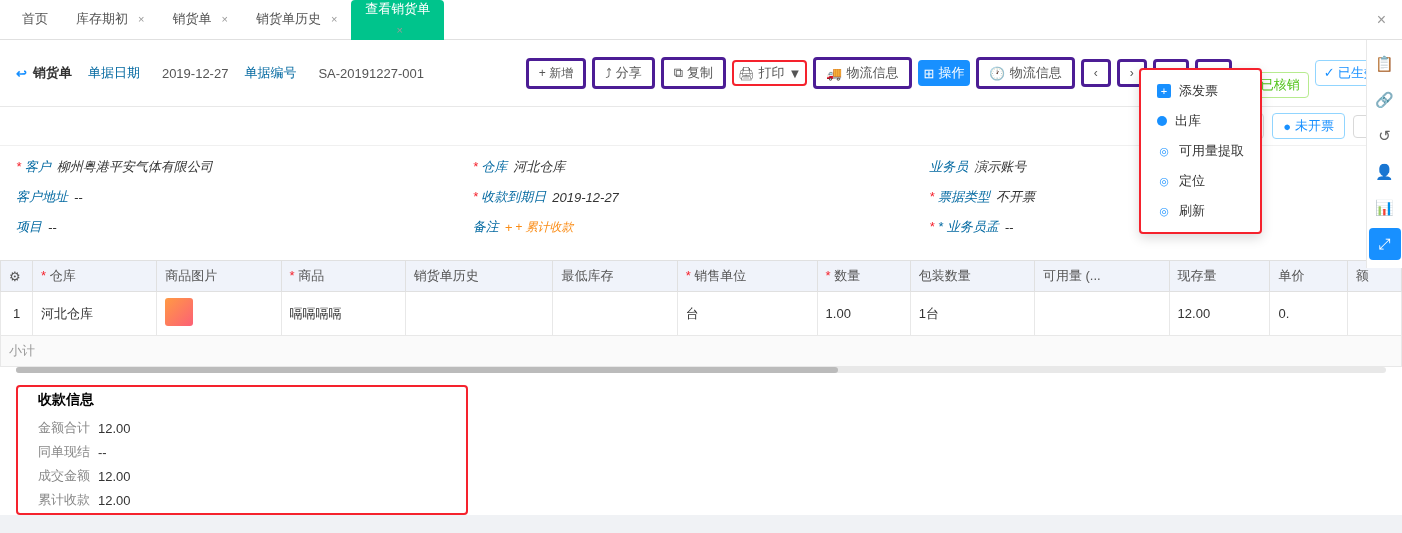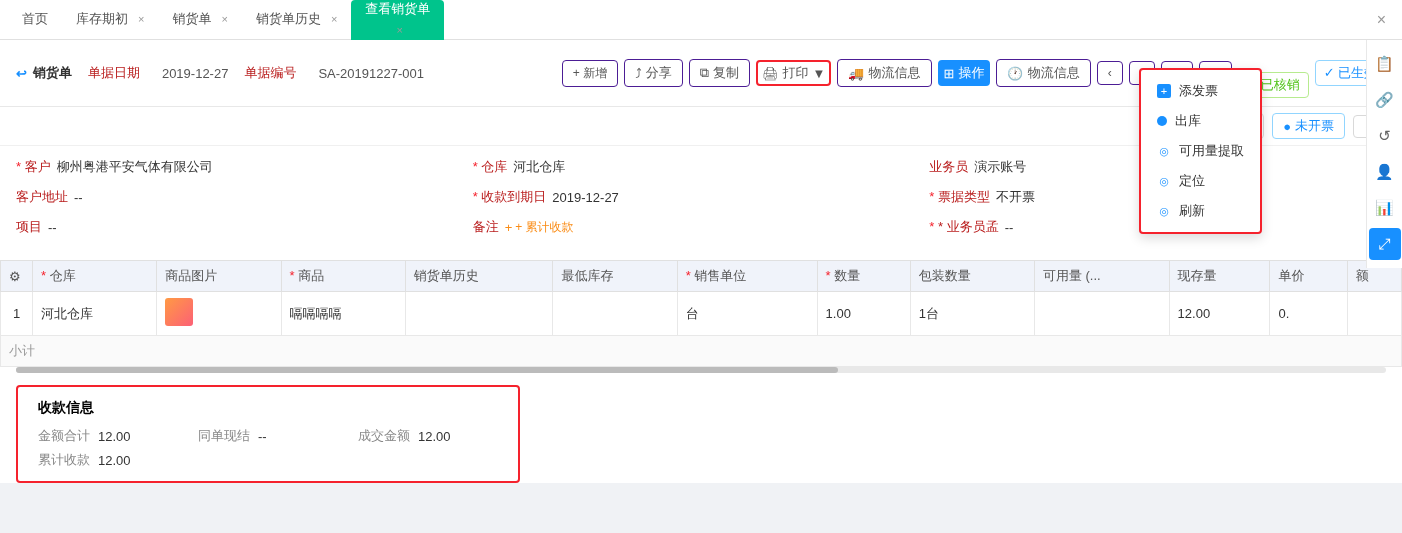--- a/index.html
+++ b/index.html
@@ -26,44 +26,44 @@
     .doc-header {
       display: flex; align-items: center; padding: 8px 16px; border-bottom: 1px solid #e8e8e8;
       background: #fff; gap: 16px;
     }
     .doc-title { display: flex; align-items: center; gap: 6px; font-weight: bold; color: #333; }
     .doc-title-icon { color: #1890ff; }
     .doc-meta { display: flex; align-items: center; gap: 16px; color: #555; }
     .doc-actions { margin-left: auto; display: flex; align-items: center; gap: 6px; }
     .btn-action {
       display: flex; align-items: center; gap: 4px; padding: 4px 10px;
-      border: 1px solid #4c1d95; border-radius: 4px; cursor: pointer;
+      border: 3px solid #4c1d95; border-radius: 4px; cursor: pointer;
       background: #fff; color: #555; font-size: 12px; white-space: nowrap;
     }
     .btn-action.active-op { background: #1890ff; color: #fff; border-color: #1890ff; }
     .btn-status-green { background: #fff; color: #52c41a; border: 1px solid #b7eb8f; border-radius: 4px; padding: 3px 8px; font-size: 12px; margin-top: 24px; }
     .btn-status-blue { background: #fff; color: #1890ff; border: 1px solid #91d5ff; border-radius: 4px; padding: 3px 8px; font-size: 12px; }
 
     
     .sub-action-bar {
       display: flex; align-items: center; justify-content: flex-end;
       padding: 6px 16px; border-bottom: 1px solid #f0f0f0; gap: 8px; background: #fff;
     }
     .btn-sub {
       display: flex; align-items: center; gap: 4px; padding: 3px 10px;
       border: 1px solid #d9d9d9; border-radius: 4px; cursor: pointer;
       background: #fff; color: #555; font-size: 12px;
     }
     .btn-sub.blue { color: #1890ff; border-color: #91d5ff; }
 
     
     .form-area { padding: 12px 16px; background: #fff; }
-    .form-row { display: flex; align-items: center; margin-bottom: 12px; gap: 0; }
+    .form-row { display: flex; align-items: center; margin-bottom: 12px; gap: 0; font-style: italic; }
     .form-field { display: flex; align-items: center; flex: 1; min-width: 0; }
-    .form-label { color: #b91c1c; white-space: nowrap; margin-right: 6px; font-size: 13px; }
+    .form-label { color: #0369a1; white-space: nowrap; margin-right: 6px; font-size: 13px; }
     .form-label.required::before { content: '* '; color: #f5222d; }
     .form-value { color: #333; font-size: 13px; }
     .add-note { color: #fa8c16; cursor: pointer; display: flex; align-items: center; gap: 3px; }
 
     
     .data-table { width: 100%; border-collapse: collapse; font-size: 12px; }
     .data-table th {
       background: #f0f3fa; border: 1px solid #e0e0e0; padding: 6px 8px;
       text-align: left; color: #555; white-space: nowrap; font-weight: normal;
     }
@@ -72,24 +72,24 @@
       background: #fff; white-space: nowrap;
     }
     .data-table .subtotal td { background: #fafafa; color: #999; }
     .col-gear { width: 32px; text-align: center; }
     .required-star { color: #f5222d; }
     .product-img { width: 28px; height: 28px; background: linear-gradient(135deg, #ff9a44, #fc6076); border-radius: 3px; display: inline-block; }
 
     
     .summary-box {
       margin: 8px 16px; border: 2px solid #f5222d; border-radius: 4px;
-      padding: 12px 20px; background: #fff; width: 504px;
+      padding: 4px 20px; background: #fff; width: 452px;
     }
     .summary-title { font-weight: bold; font-size: 14px; margin-bottom: 10px; }
-    .summary-grid { display: grid; grid-template-columns: 1fr 1fr 1fr; gap: 6px 20px; }
+    .summary-grid { display: grid; grid-template-columns: 1fr; gap: 6px 20px; }
     .summary-row { display: flex; align-items: center; gap: 8px; }
     .summary-label { color: #888; white-space: nowrap; }
     .summary-value { color: #333; }
     .summary-value.red { color: #f5222d; }
 
     
     .dropdown-menu {
       position: absolute; top: 68px; right: 140px; z-index: 999;
       background: #fff; border: 2px solid #f5222d; border-radius: 4px;
       box-shadow: 0 4px 12px rgba(0,0,0,0.15); padding: 6px 0; min-width: 110px;

